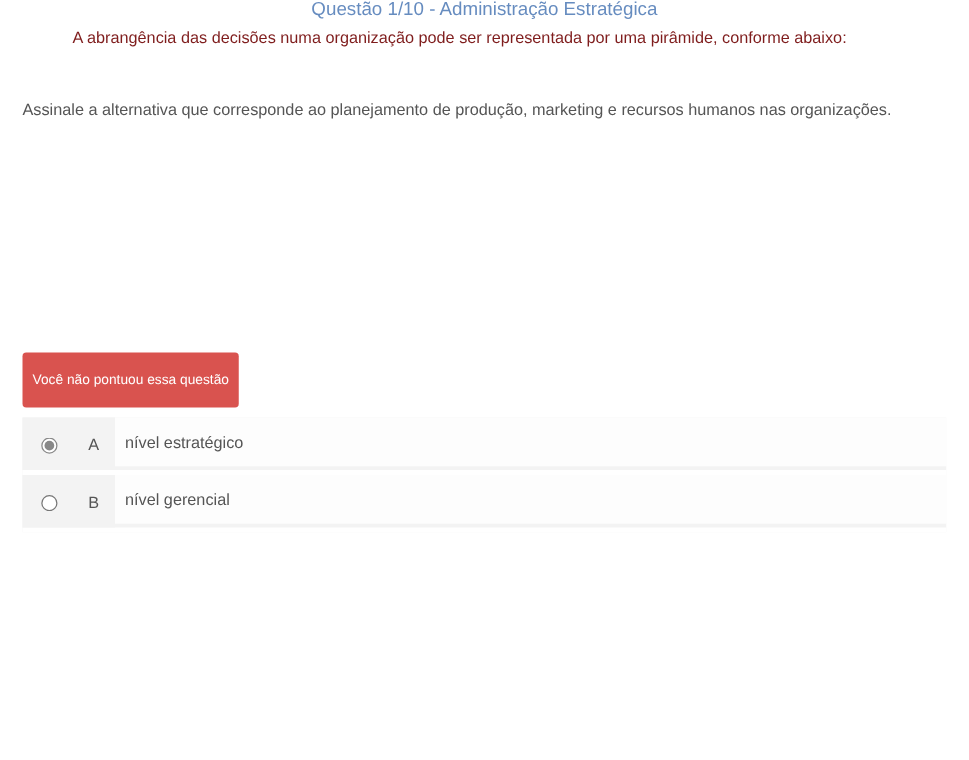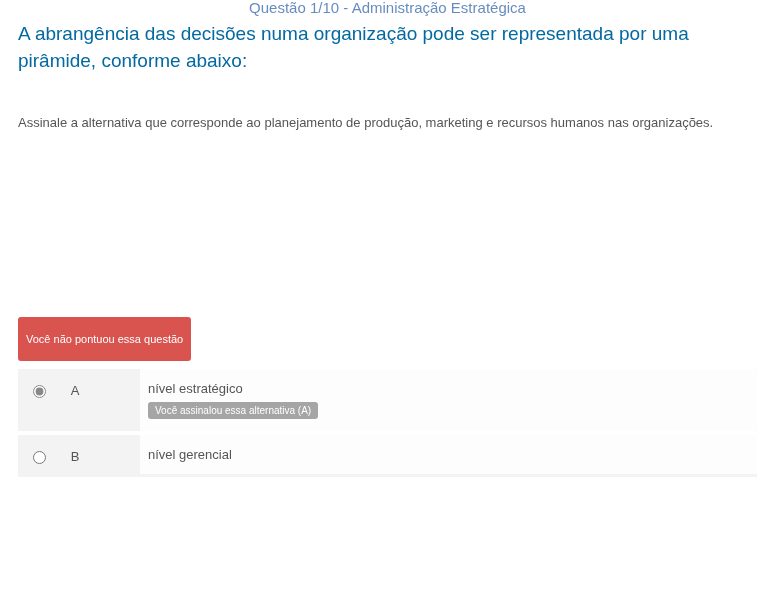--- a/index.html
+++ b/index.html
@@ -19,24 +19,25 @@
     color: #4c78b5;
     font-size: 15px;
     font-weight: 400;
     margin: 0;
     padding-top: 0;
     line-height: 1;
     opacity: 0.85;
     text-align: center;
   }
   .question-body {
-    color: #0369a1;
-    font-size: 19px;
+    color: #7f1d1d;
+    font-size: 13px;
     margin-top: 6px;
     line-height: 1.4;
+    margin-left: 40px;
   }
   .pyramid-wrapper {
     position: relative;
     width: 220px;
     height: 180px;
     margin: 28px 0 20px 0;
   }
   .triangle {
     position: absolute;
     left: 0;
@@ -106,21 +107,20 @@
     font-size: 13px;
     color: #555555;
     background: #f3f3f3;
   }
   .text-cell {
     flex: 1;
     padding: 12px 10px 12px 8px;
     font-size: 13px;
     color: #555555;
     background: #fdfdfd;
-    margin-left: 48px;
   }
   .option-row:first-child .text-cell {
     background: #fdfdfd;
   }
   .sub-badge {
     display: inline-block;
     background: #a5a5a5;
     color: #ffffff;
     font-size: 10px;
     border-radius: 3px;
@@ -144,21 +144,20 @@
 
   <div class="options">
 
     <div class="option-row">
       <div class="radio-cell">
         <input type="radio" name="q" checked="" style="">
       </div>
       <div class="letter-cell">A</div>
       <div class="text-cell">
         <span>nível estratégico</span><br>
-        <span class="sub-badge">Você assinalou essa alternativa (A)</span>
       </div>
     </div>
 
     <div class="option-row">
       <div class="radio-cell">
         <input type="radio" name="q" style="">
       </div>
       <div class="letter-cell">B</div>
       <div class="text-cell">
         <span>nível gerencial</span>

